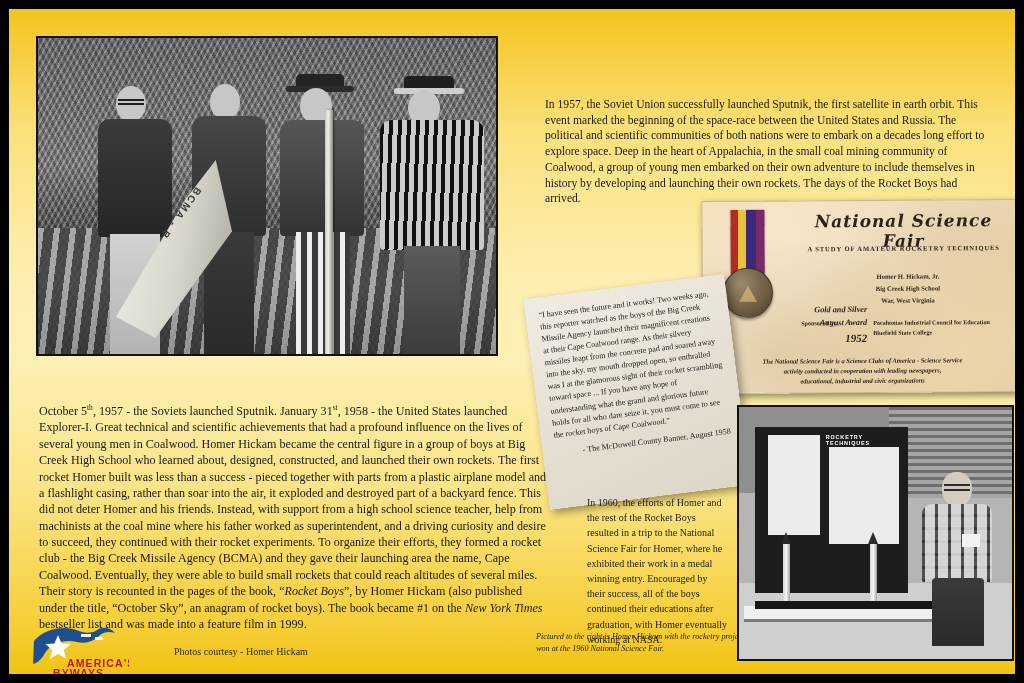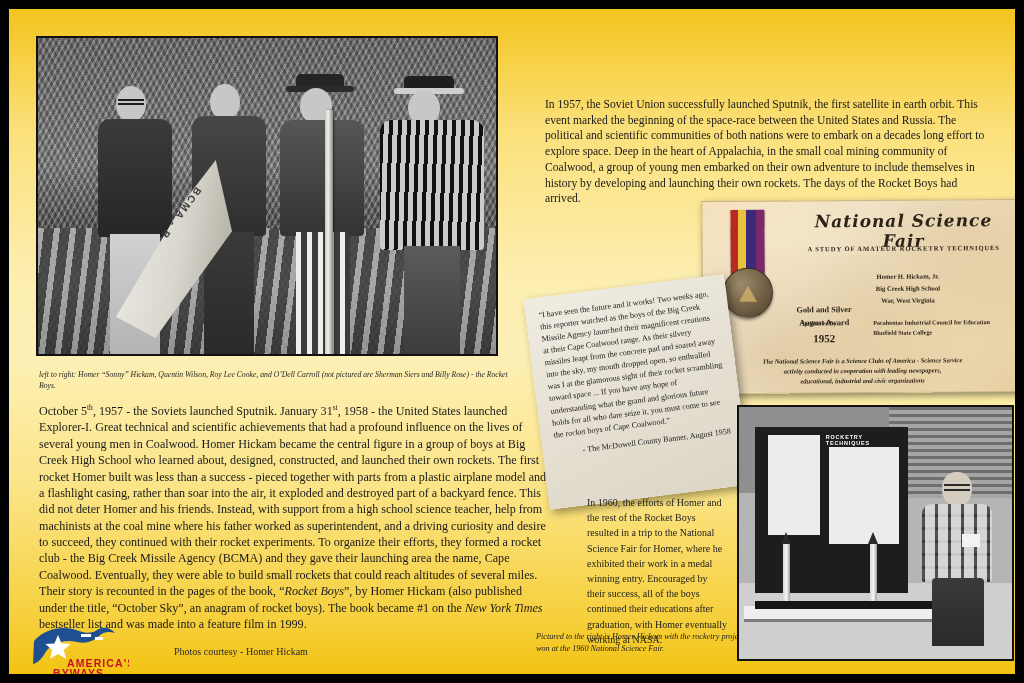--- a/index.html
+++ b/index.html
@@ -143,22 +143,22 @@
   }
   #cert-sub {
     position:absolute; left:92px; top:44px; width:218px; text-align:center;
     font-size:6.6px; letter-spacing:.9px; font-weight:700; color:#2e251a;
   }
   #cert-name {
     position:absolute; left:130px; top:70px; width:150px; text-align:center;
     font-size:6.6px; line-height:1.85; font-weight:700; color:#2e251a;
   }
   #cert-award {
-    position:absolute; left:78px; top:102px; width:86px; text-align:center;
-    font-weight:700; color:#2b2218;
+    position:absolute; left:78px; top:102px; width:86px; text-align:right;
+    font-style:italic; font-weight:700; color:#2b2218;
     font-size:8.2px; line-height:1.6;
   }
   #cert-award .yr { font-size:11px; display:block; margin-top:1px; }
   #cert-sponsor {
     position:absolute; left:170px; top:118px; width:146px;
     font-size:6.1px; line-height:1.6; font-weight:700; color:#2e251a;
   }
   #cert-sponsor .lbl { position:absolute; left:-72px; top:0; width:70px; text-align:left; }
   #cert-foot {
     position:absolute; left:18px; top:155px; width:282px; text-align:center;
@@ -301,21 +301,20 @@
     </div>
 
     <div class="pole"></div>
 
     <div class="rocket">
       <div class="rocket-body"></div>
       <div class="rocket-label">BCMA - B</div>
     </div>
   </div>
 
-  <div id="photo-caption">left to right:  Homer “Sonny” Hickam, Quentin Wilson, Roy Lee Cooke, and O’Dell Carroll (not pictured are Sherman Siers and Billy Rose) - the Rocket Boys.</div>
 
   <div id="left-body"><span>October 5</span><sup>th</sup><span>, 1957 - the Soviets launched Sputnik.  January 31</span><sup>st</sup><span>, 1958 - the United States launched Explorer-I.  Great technical and scientific achievements that had a profound influence on the lives of several young men in Coalwood.  Homer Hickam became the central figure in a group of boys at Big Creek High School who learned about, designed, constructed, and launched their own rockets.  The first rocket Homer built was less than a success - pieced together with parts from a plastic airplane model and a flashlight casing, rather than soar into the air, it exploded and destroyed part of a backyard fence.  This did not deter Homer and his friends.  Instead, with support from a high school science teacher, help from machinists at the coal mine where his father worked as superintendent, and a driving curiosity and desire to succeed, they continued with their rocket experiments.  To organize their efforts, they formed a rocket club - the Big Creek Missile Agency (BCMA) and they gave their launching area the name, Cape Coalwood.  Eventually, they were able to build small rockets that could reach altitudes of several miles.  Their story is recounted in the pages of the book, “</span><i>Rocket Boys</i><span>”, by Homer Hickam (also published under the title, “October Sky”, an anagram of rocket boys).  The book became #1 on the </span><i>New York Times</i><span> bestseller list and was made into a feature film in 1999.</span></div>
 
   <div id="intro">In 1957, the Soviet Union successfully launched Sputnik, the first satellite in earth orbit.  This event marked the beginning of the space-race between the United States and Russia.  The political and scientific communities of both nations were to embark on a decades long effort to explore space.  Deep in the heart of Appalachia, in the small coal mining community of Coalwood, a group of young men embarked on their own adventure to include themselves in history by developing and launching their own rockets.  The days of the Rocket Boys had arrived.</div>
 
   <div id="certificate">
     <div class="cert-stain"></div>
     <div id="medal">
       <div class="ribbon"></div>
       <div class="medal-disc"></div>

